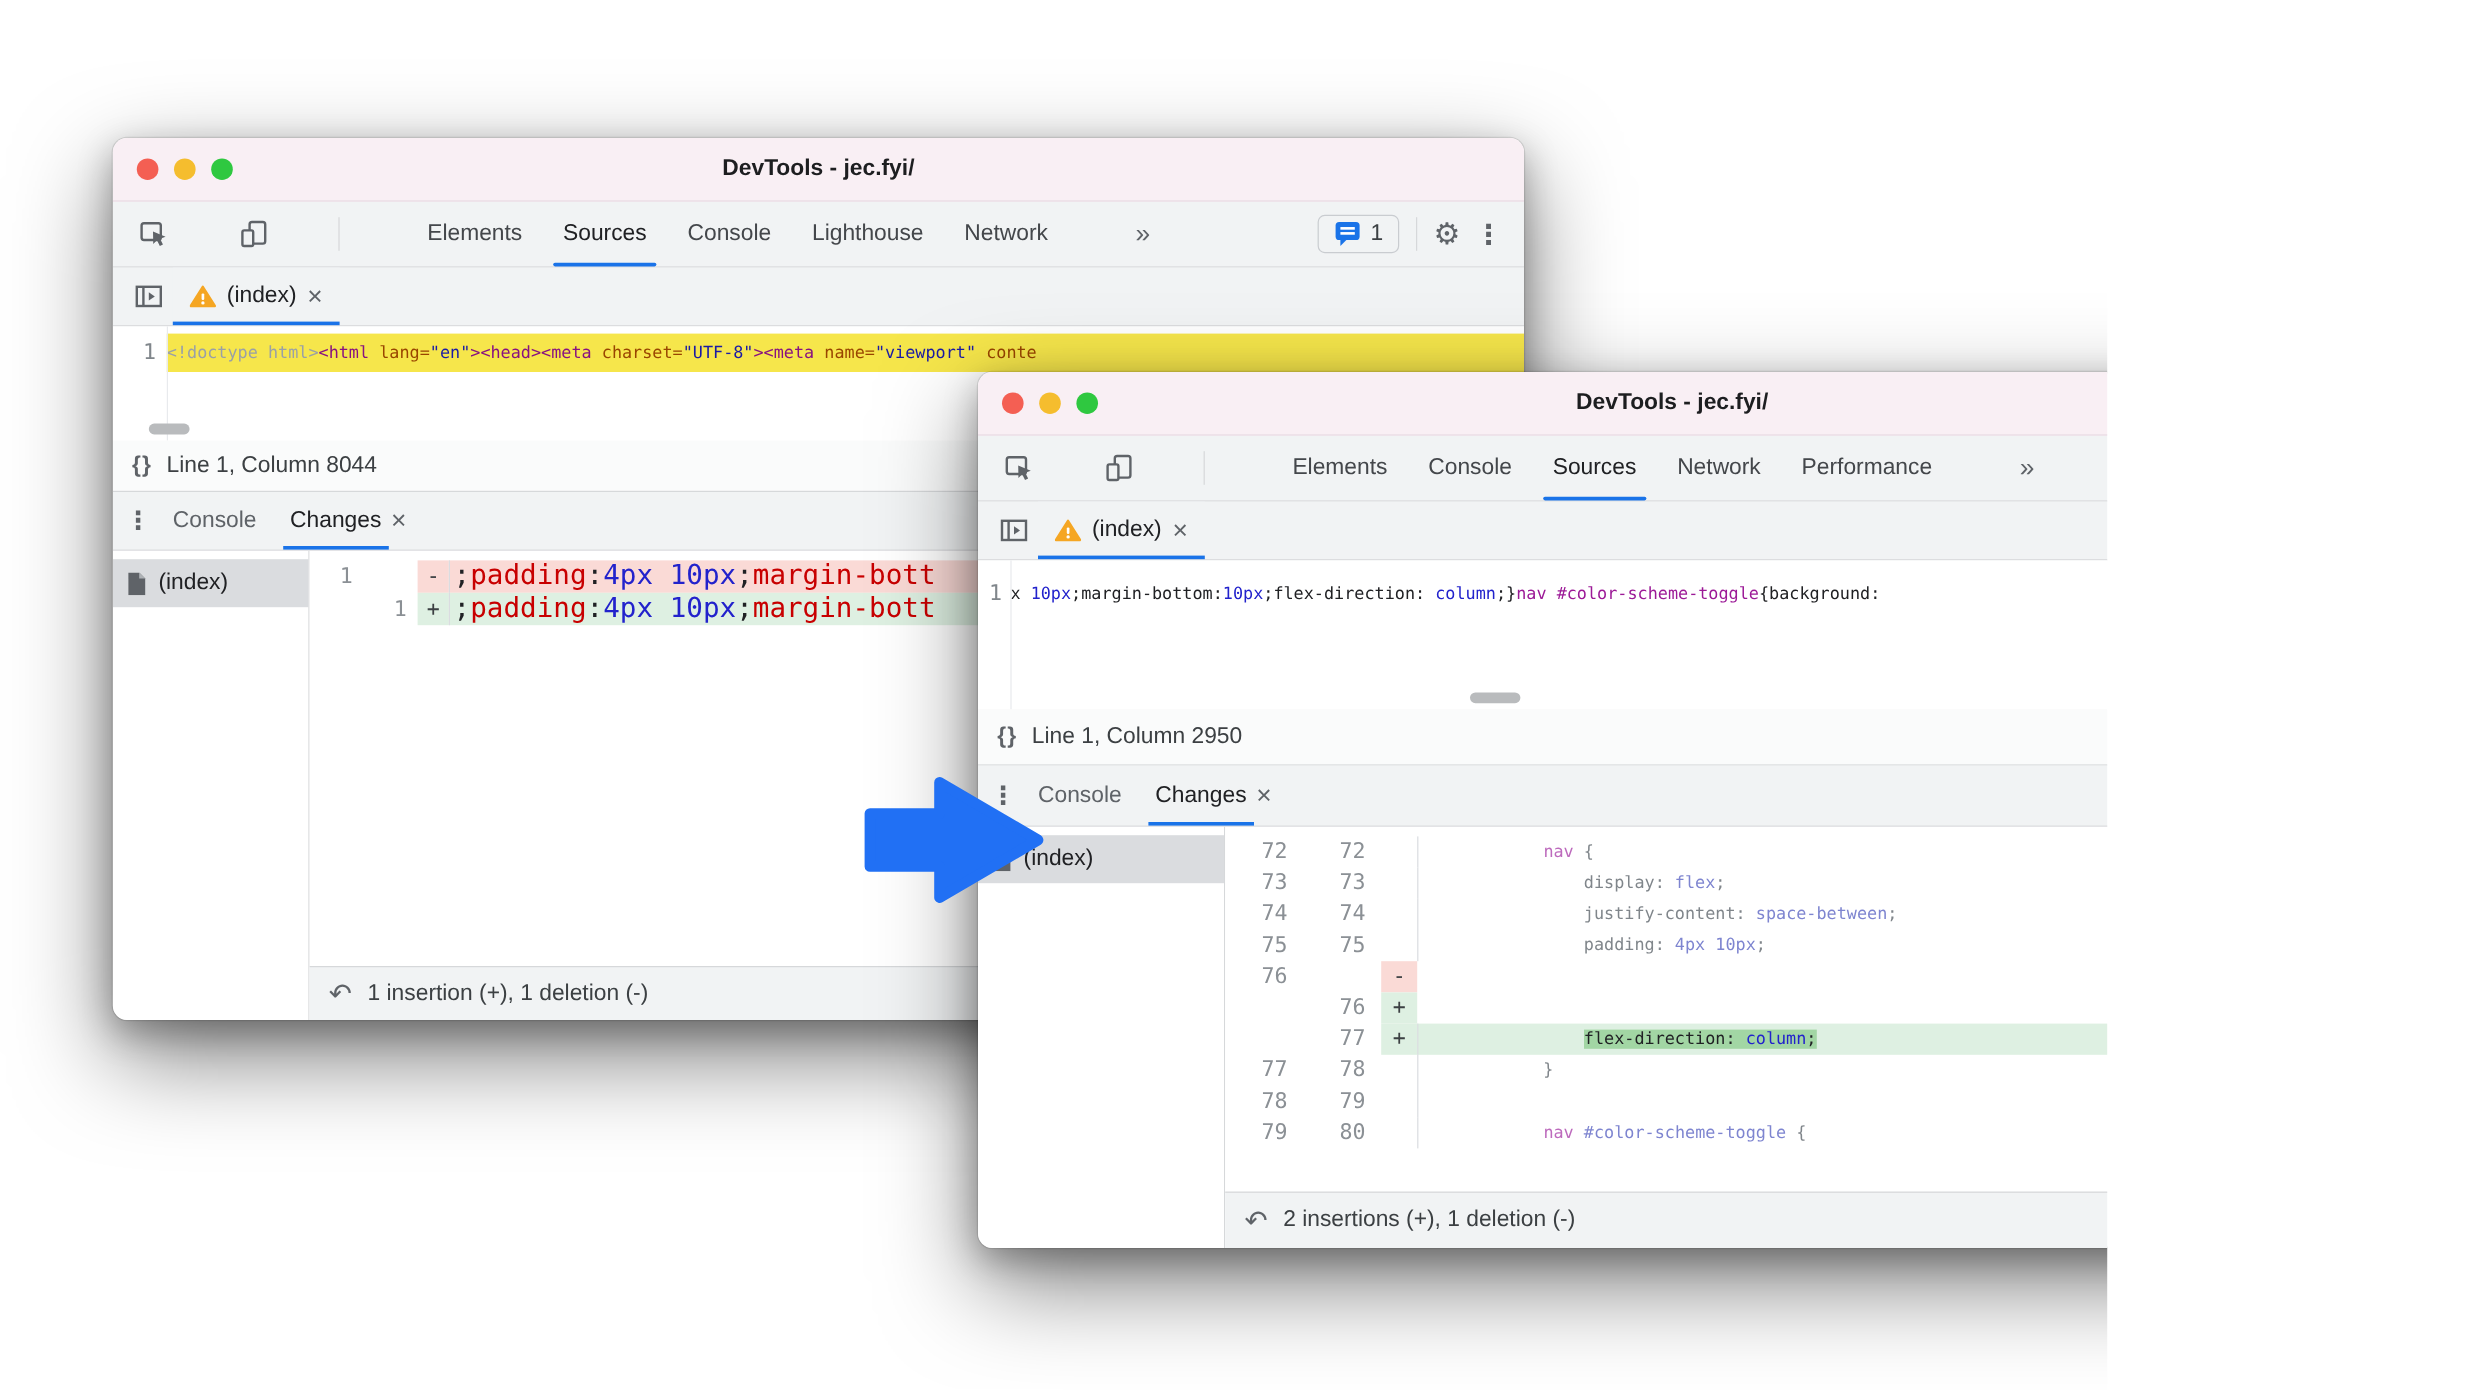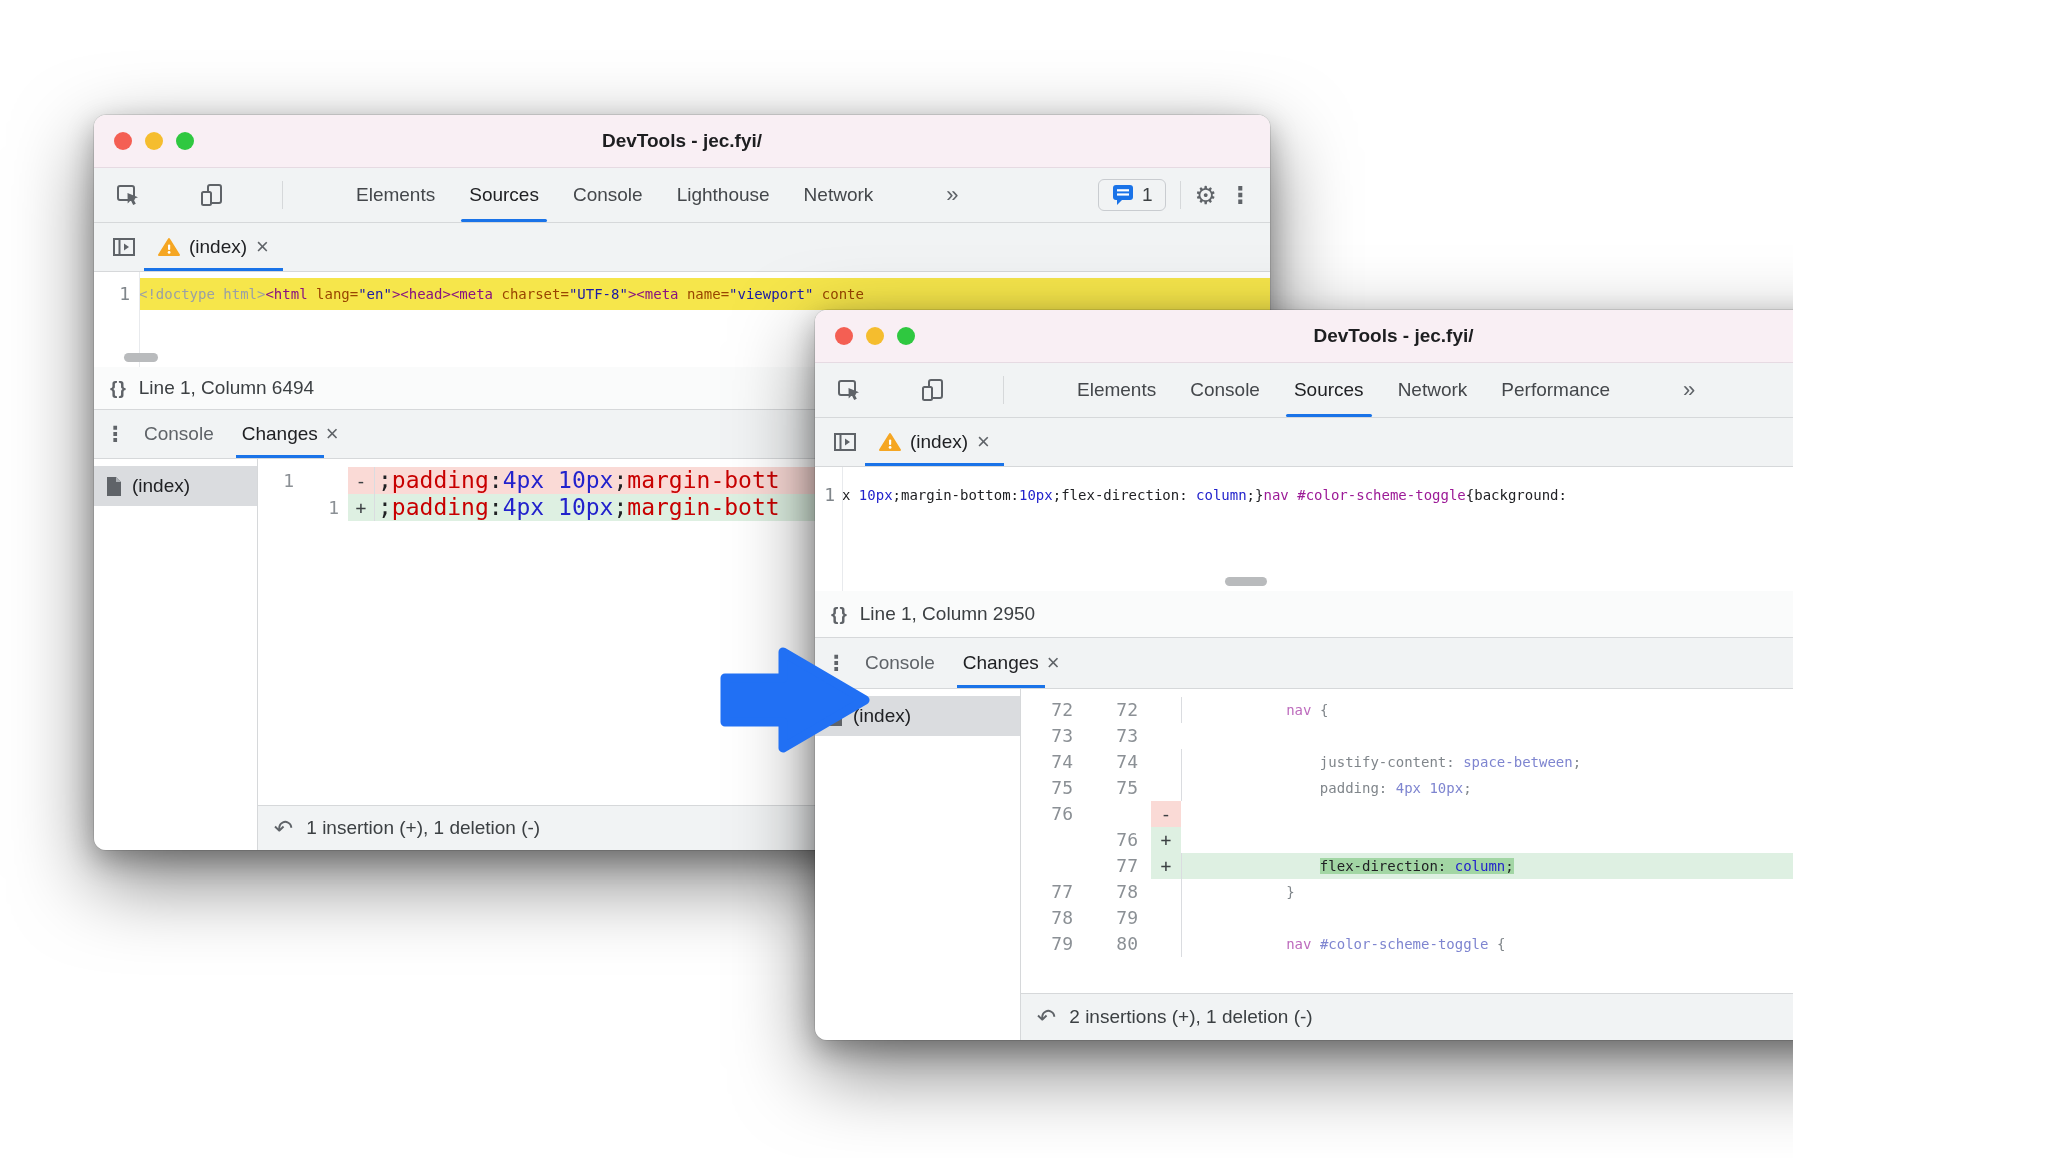--- a/index.html
+++ b/index.html
@@ -1,17 +1,17 @@
 <!DOCTYPE html>
 <html><head>
 <meta charset="utf-8">
 <style>
   html,body{margin:0;padding:0;}
   body{font-family:"Liberation Sans","DejaVu Sans",sans-serif;background:#ffffff;}
-  .stage{position:relative;width:1756px;height:1158px;background:#ffffff;overflow:hidden;padding-left:37px;}
+  .stage{position:relative;width:1756px;height:1158px;background:#ffffff;overflow:hidden;}
 
   
   .window{position:absolute;display:flex;flex-direction:column;background:#fff;border-radius:12px;
           overflow:hidden;box-shadow:0 30px 80px rgba(0,0,0,.50),0 10px 28px rgba(0,0,0,.28);
           outline:1px solid rgba(0,0,0,.10);}
   .win-back{left:94px;top:115px;width:1176px;height:735px;z-index:1;}
   .win-front{left:815px;top:310px;width:1157px;height:730px;z-index:2;}
 
   .titlebar{height:52px;flex:none;background:#f9eff4;border-bottom:1px solid #e6dae2;position:relative;}
   .lights{position:absolute;left:20px;top:50%;transform:translateY(-50%);display:flex;gap:13px;}
@@ -183,21 +183,21 @@
       <div class="gutter-line" style="left:45px;"></div>
       <div class="ed-row">
         <span class="ed-gutter">1</span>
         <span class="ed-line hl-yellow"><span class="tk-meta">&lt;!doctype html&gt;</span><span class="tk-tag">&lt;html</span><span class="tk-attr"> lang=</span><span class="tk-str">"en"</span><span class="tk-tag">&gt;&lt;head&gt;&lt;meta</span><span class="tk-attr"> charset=</span><span class="tk-str">"UTF-8"</span><span class="tk-tag">&gt;&lt;meta</span><span class="tk-attr"> name=</span><span class="tk-str">"viewport"</span><span class="tk-attr"> conte</span></span>
       </div>
       <span class="pill" style="left:30px;bottom:5px;width:34px;"></span>
     </div>
 
     <div class="statusbar">
       <span class="braces">{}</span>
-      <span>Line 1, Column 6494</span>
+      <span>Line 1, Column 8044</span>
     </div>
 
     <div class="drawer-tabs">
       <span class="dkebab">⋮</span>
       <span class="dtab">
           <span class="lbl">Console</span>
         </span>
       <span class="dtab active">
         <span class="lbl">Changes</span>
         <span class="tab-close">×</span>
@@ -354,20 +354,21 @@
             <div class="diff-row same">
               <span class="ln old">72</span>
               <span class="ln new">72</span>
               <span class="mk"></span>
               <span class="code"><span class="tk-dim">            </span><span class="tk-orchid">nav</span><span class="tk-dim"> {</span></span>
             </div>
             <div class="diff-row same">
               <span class="ln old">73</span>
               <span class="ln new">73</span>
               <span class="mk"></span>
+              <span class="code"><span class="tk-dim">                display: </span><span class="tk-indigo">flex</span><span class="tk-dim">;</span></span>
             </div>
             <div class="diff-row same">
               <span class="ln old">74</span>
               <span class="ln new">74</span>
               <span class="mk"></span>
               <span class="code"><span class="tk-dim">                justify-content: </span><span class="tk-indigo">space-between</span><span class="tk-dim">;</span></span>
             </div>
             <div class="diff-row same">
               <span class="ln old">75</span>
               <span class="ln new">75</span>

